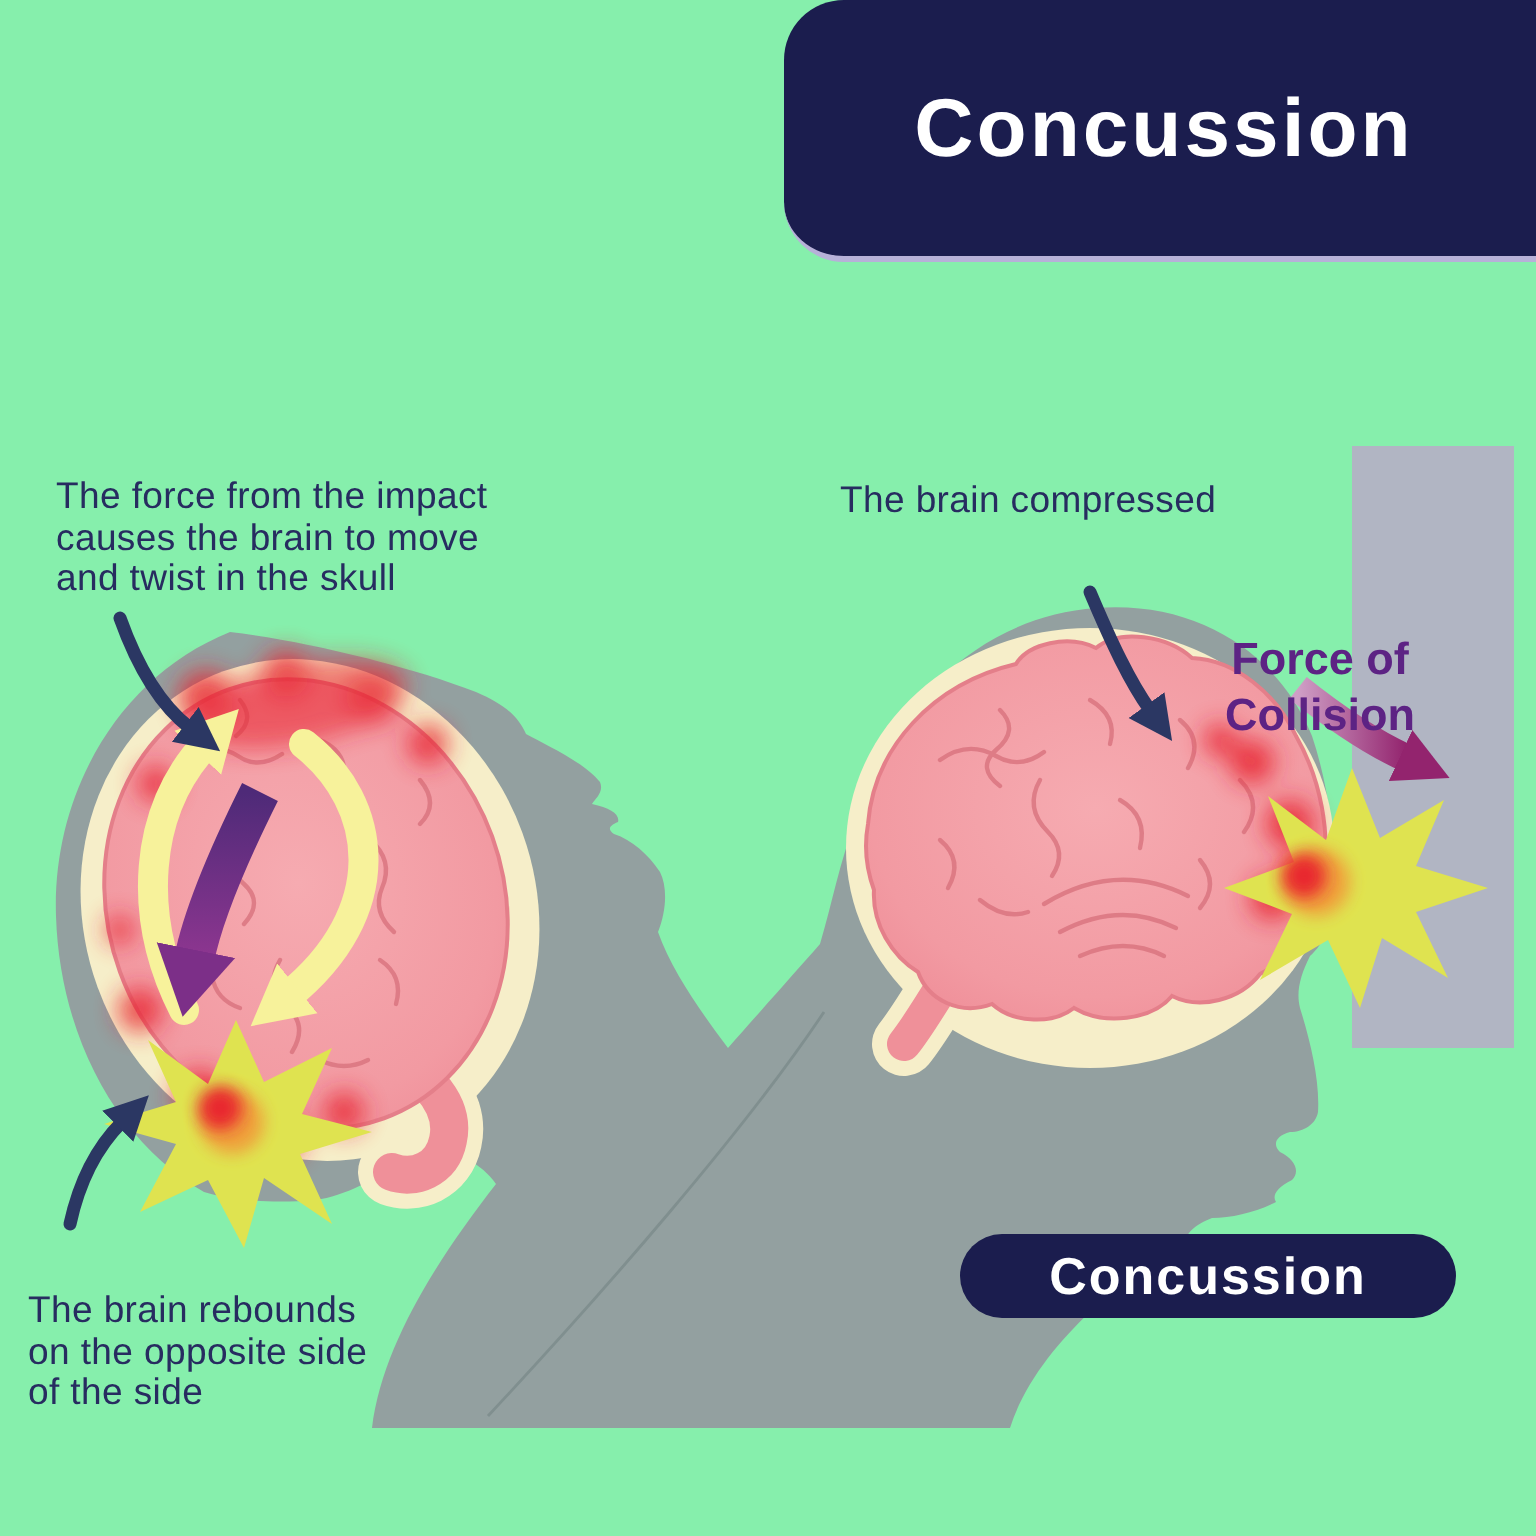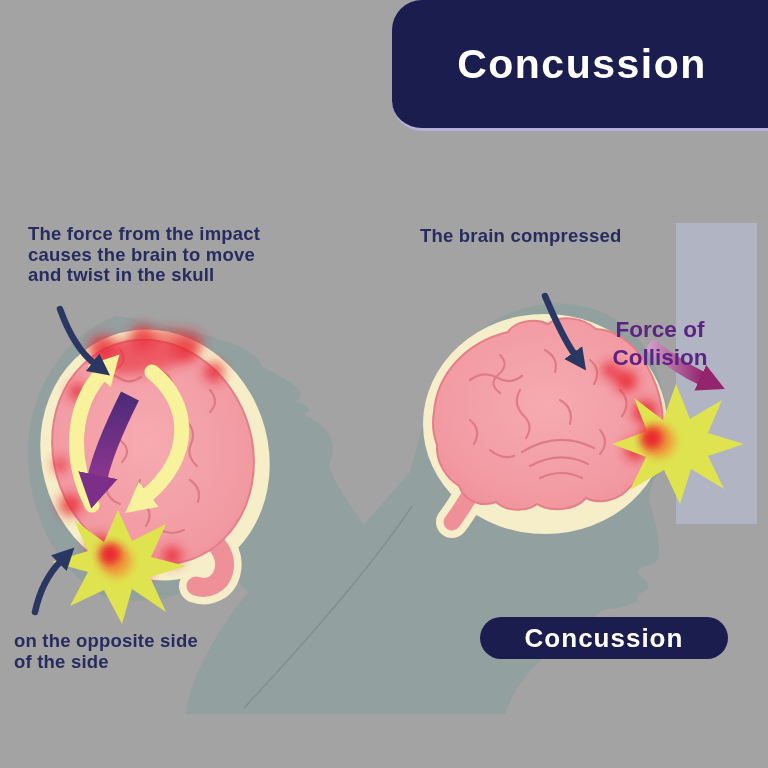--- a/index.html
+++ b/index.html
@@ -1,30 +1,30 @@
 <!DOCTYPE html>
 <html style="--navy: #1b1d4e; --caption_navy: #272c60; --purple_label: #5d2384; --head_gray: #93a0a0; --wall_gray: #b1b5c3; --skull_cream: #f6eec9; --brain_pink: #f0939c; --impact_red: #e8232e; --starburst_yellow: #dfe350; --burst_orange: #f09c3a; --rotation_arrow_yellow: #f7f29b; --twist_arrow_purple: #6f2c86; --collision_arrow_magenta: #8c2a6f; --pointer_arrow_navy: #2b3763;"><head>
 <meta charset="utf-8">
 <style>
   html,body{margin:0;padding:0;background:#fff;}
   .stage{
-    position:relative;width:768px;height:768px;overflow:hidden;background:#a3a3a3;
+    position:relative;width:768px;height:768px;overflow:hidden;background:#86efac;
     font-family:"Liberation Sans", sans-serif;
   }
   .stage svg{position:absolute;left:0;top:0;}
   .banner{
     position:absolute;left:392px;top:0;width:380px;height:128px;
     background:var(--navy,#1b1d4e);border-radius:30px 0 0 30px;
     border-bottom:3px solid #b7b1d8;
     display:flex;align-items:center;justify-content:center;
   }
   .banner-text{color:#fff;font-size:41px;font-weight:700;letter-spacing:1.5px;}
   .cap{
-    position:absolute;font-weight:700;color:var(--caption_navy,#272c60);
-    font-size:18.5px;line-height:20.5px;letter-spacing:0.2px;white-space:nowrap;
+    position:absolute;font-weight:400;color:var(--caption_navy,#272c60);
+    font-size:18.5px;line-height:20.5px;letter-spacing:0.2px;white-space:nowrap;margin-top:14px;
   }
   .cap-impact{left:28px;top:224px;}
   .cap-compressed{left:420px;top:226px;text-align:right;}
   .force-label{
     position:absolute;left:582px;top:270px;width:156px;text-align:center;
     color:var(--purple_label,#5d2384);font-weight:700;font-size:22.5px;line-height:28px;margin-top:46px;
   }
   .cap-rebound{left:14px;top:631px;}
   .pill{
     position:absolute;left:480px;top:617px;width:248px;height:42px;border-radius:21px;
@@ -226,20 +226,21 @@
   <div class="cap cap-compressed">
     <div>The brain compressed</div>
   </div>
 
   <div class="force-label">
     <div>Force of</div>
     <div>Collision</div>
   </div>
 
   <div class="cap cap-rebound">
+    <div>The brain rebounds</div>
     <div>on the opposite side</div>
     <div>of the side</div>
   </div>
 
   <div class="pill">
     <span class="pill-text">Concussion</span>
   </div>
 
 
 </div>

